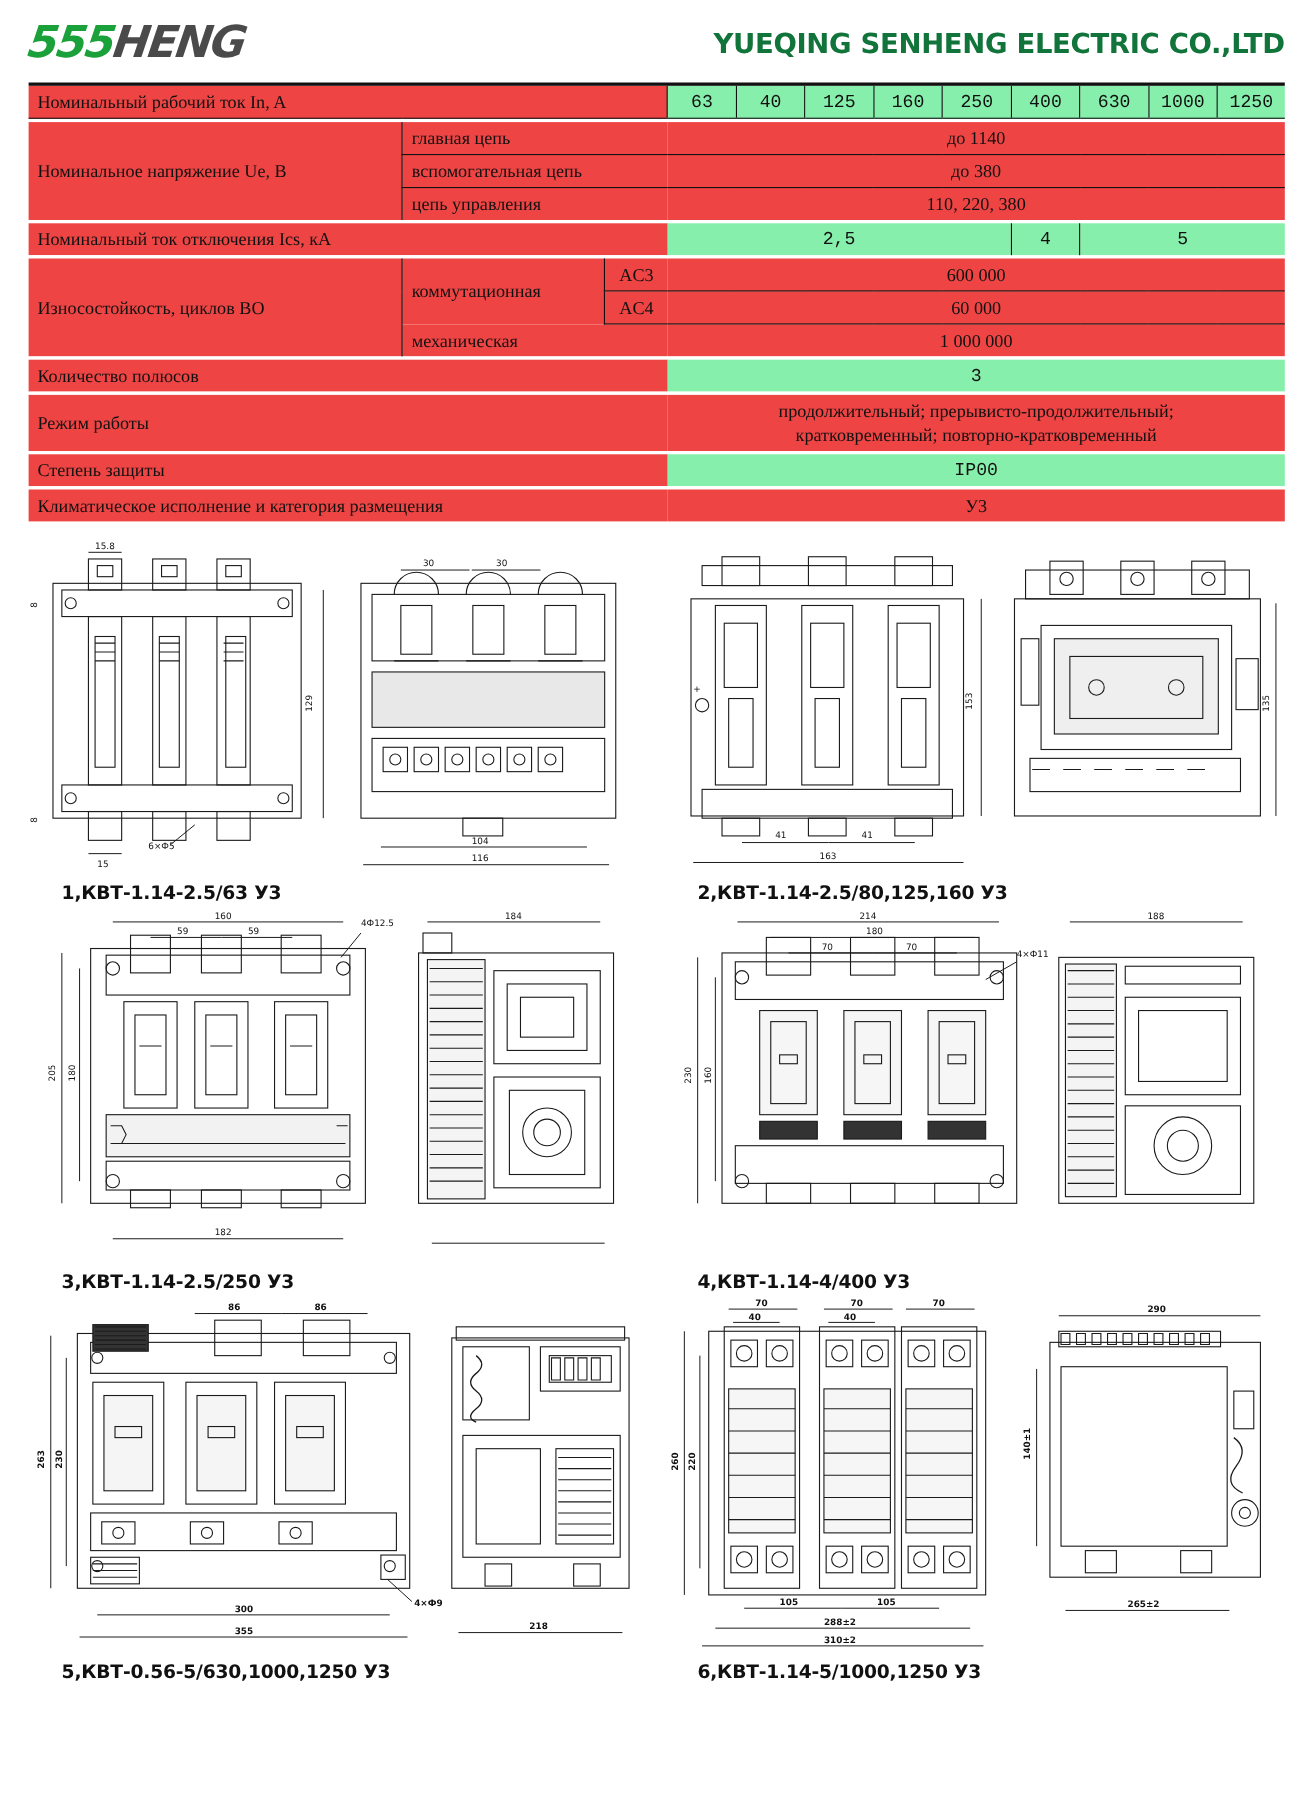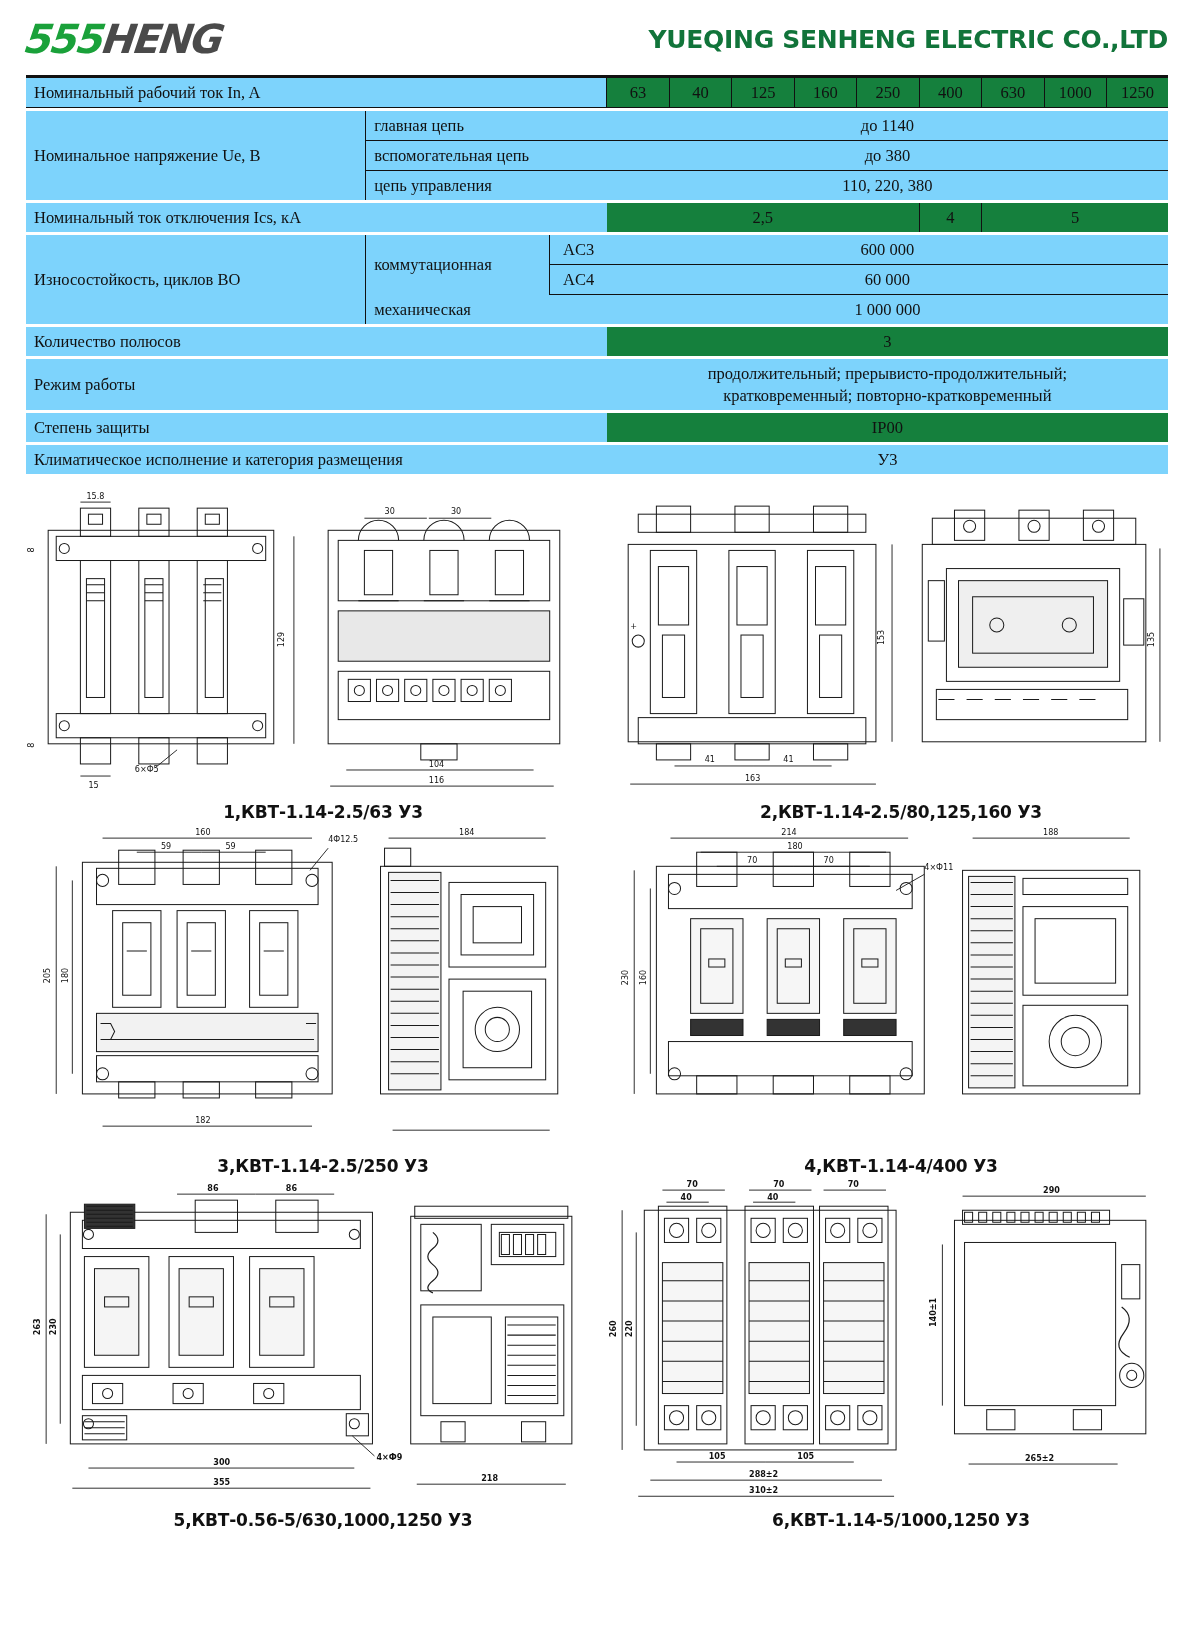--- a/index.html
+++ b/index.html
@@ -59,31 +59,31 @@
     table-layout: fixed;
   }
   .spec td {
     font-size: 16.5px;
     padding: 4px 8px;
     vertical-align: middle;
     line-height: 1.28;
   }
   .lbl { text-align: left; }
   .ctr { text-align: center; }
-  .shade { background: #7dd3fc; }
-  .plain { background: #15803d; }
+  .shade { background: #ef4444; }
+  .plain { background: #86efac; font-family: Liberation Mono, monospace; }
   .sepL { border-left: 1.6px solid #111; }
   .bb { border-bottom: 1.6px solid #111; }
   .spec .gap { background: #ffffff; height: 3px; padding: 0; }
   .num { font-size: 16px; }
 
   
   .drawings { margin: 14px 26px 0 26px; }
   .drow { display: flex; gap: 14px; }
-  .dcell { flex: 1 1 0; text-align: center; }
+  .dcell { flex: 1 1 0; }
   .figbox {
     position: relative;
     width: 100%;
     background: #fff;
   }
   .figbox svg { display: block; width: 100%; height: auto; }
   .caption {
     font-family: "DejaVu Sans", sans-serif;
     font-size: 17px;
     color: #111;

